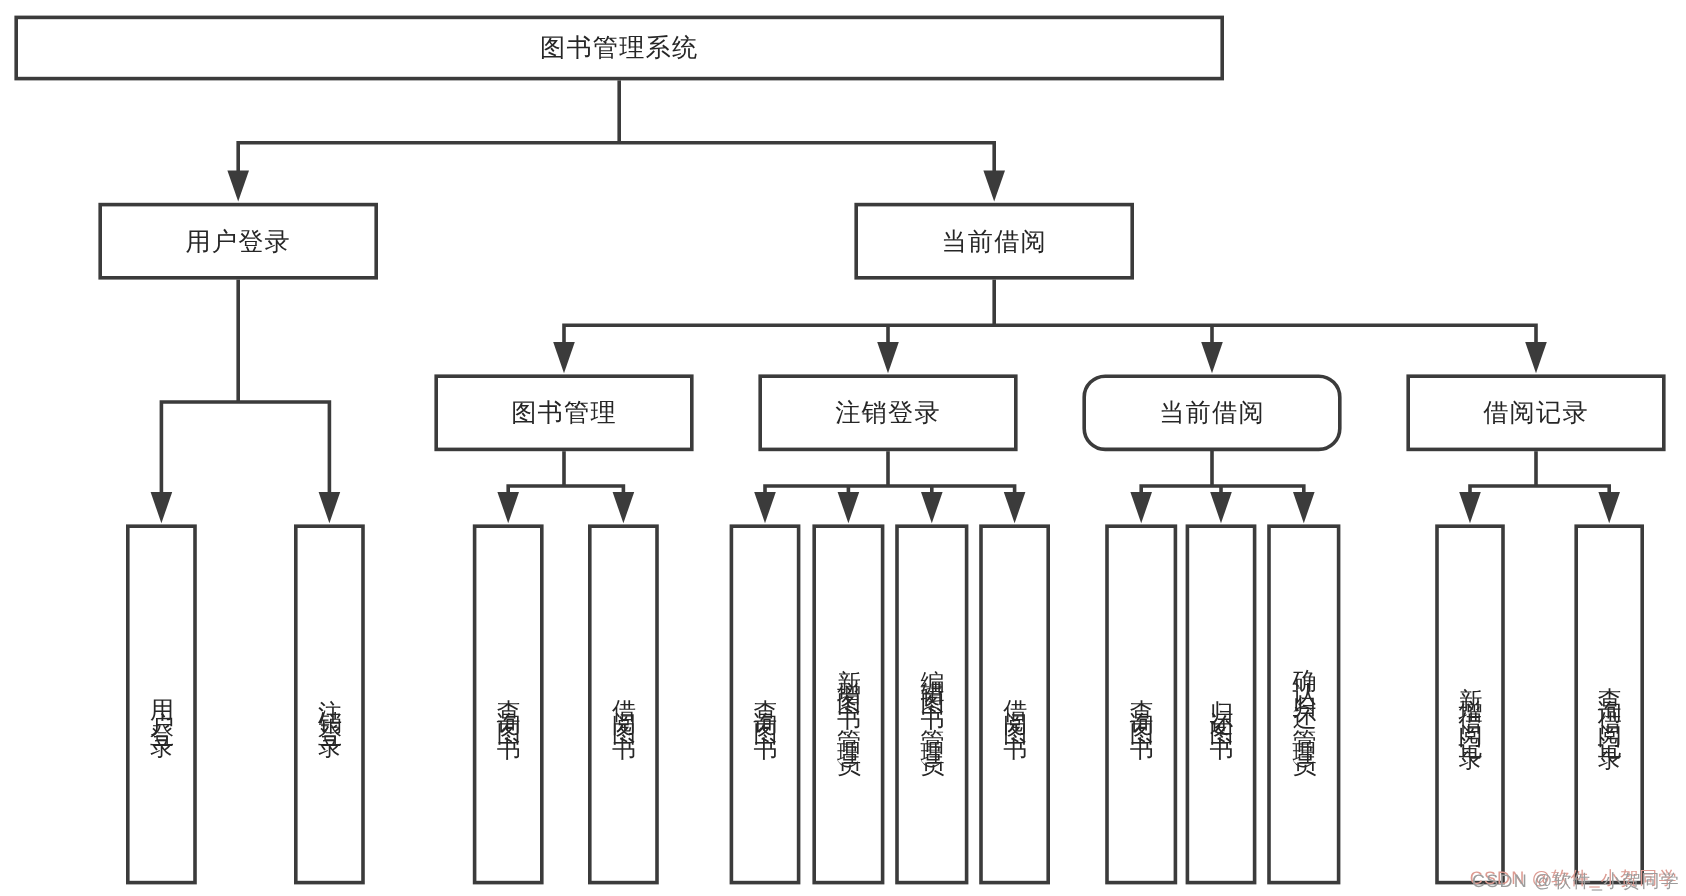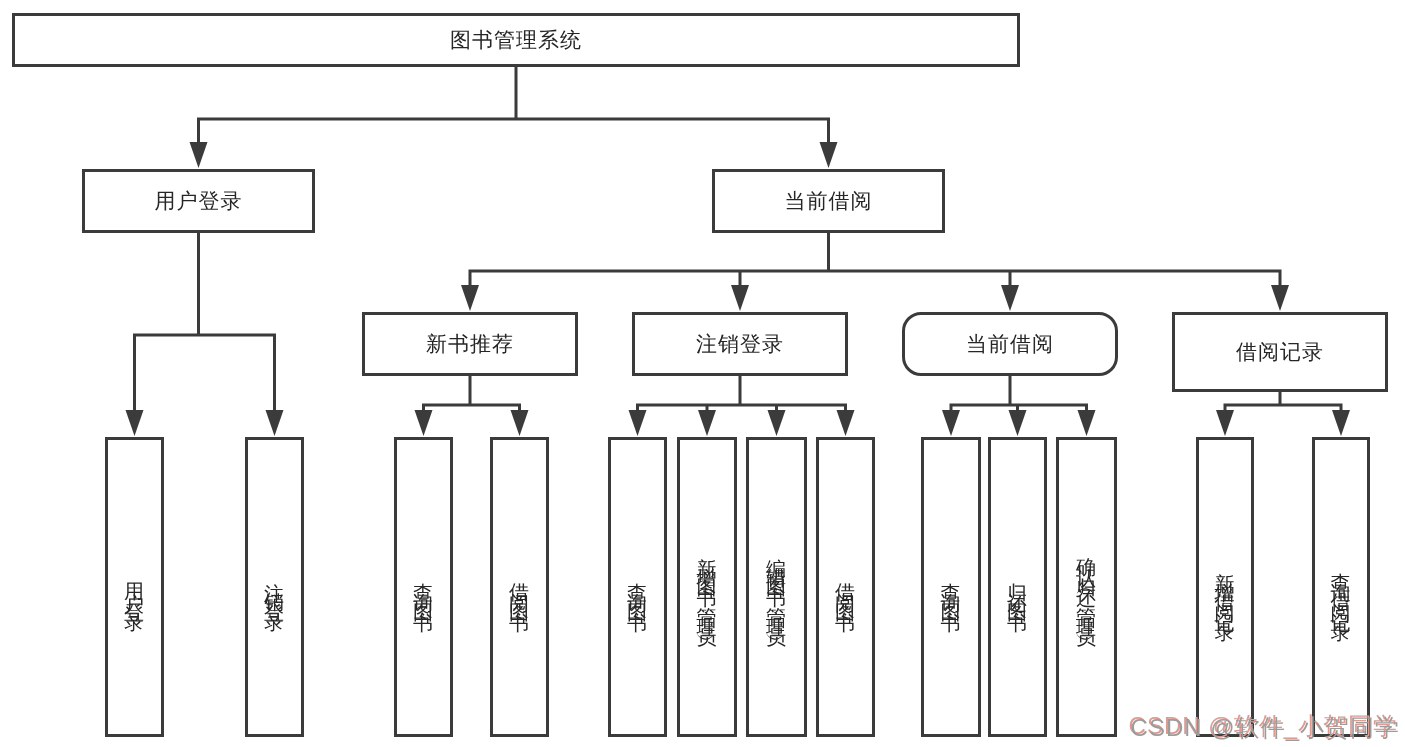--- a/index.html
+++ b/index.html
@@ -37,21 +37,21 @@
   }
   .node.vertical .lbl{
     writing-mode:vertical-rl;
     font-size:20px;
     letter-spacing:10px;
     line-height:1;
   }
   #watermark{
     position:absolute;
     right:5px;bottom:3px;
-    font-size:24px;
+    font-size:15px;
     color:var(--wm);
     letter-spacing:1px;
     text-shadow:-2px -2px 0 var(--wm-shadow);
     white-space:nowrap;
   }
 </style>
 </head>
 <body>
 
 <div id="canvas">
@@ -101,29 +101,29 @@
       <div class="node" style="left: 12px; top: 13px; width: 1008px; height: 54px;">
         <span class="lbl">图书管理系统</span>
       </div>
       <div class="node" style="left: 82px; top: 169px; width: 233px; height: 64px;">
         <span class="lbl">用户登录</span>
       </div>
       <div class="node" style="left: 712px; top: 169px; width: 233px; height: 64px;">
         <span class="lbl">当前借阅</span>
       </div>
       <div class="node" style="left: 362px; top: 312px; width: 216px; height: 64px;">
-        <span class="lbl">新书推荐</span>
+        <span class="lbl">图书管理</span>
       </div>
       <div class="node" style="left: 632px; top: 312px; width: 216px; height: 64px;">
         <span class="lbl">注销登录</span>
       </div>
       <div class="node" style="left: 902px; top: 312px; width: 216px; height: 64px; border-radius: 19px;">
         <span class="lbl">当前借阅</span>
       </div>
-      <div class="node" style="left: 1172px; top: 312px; width: 216px; height: 80px;">
+      <div class="node" style="left: 1172px; top: 312px; width: 216px; height: 64px;">
         <span class="lbl">借阅记录</span>
       </div>
       <div class="node vertical" style="left: 105px; top: 437px; width: 59px; height: 300px;">
         <span class="lbl">用户登录</span>
       </div>
       <div class="node vertical" style="left: 245px; top: 437px; width: 59px; height: 300px;">
         <span class="lbl">注销登录</span>
       </div>
       <div class="node vertical" style="left: 394px; top: 437px; width: 59px; height: 300px;">
         <span class="lbl">查询图书</span>

